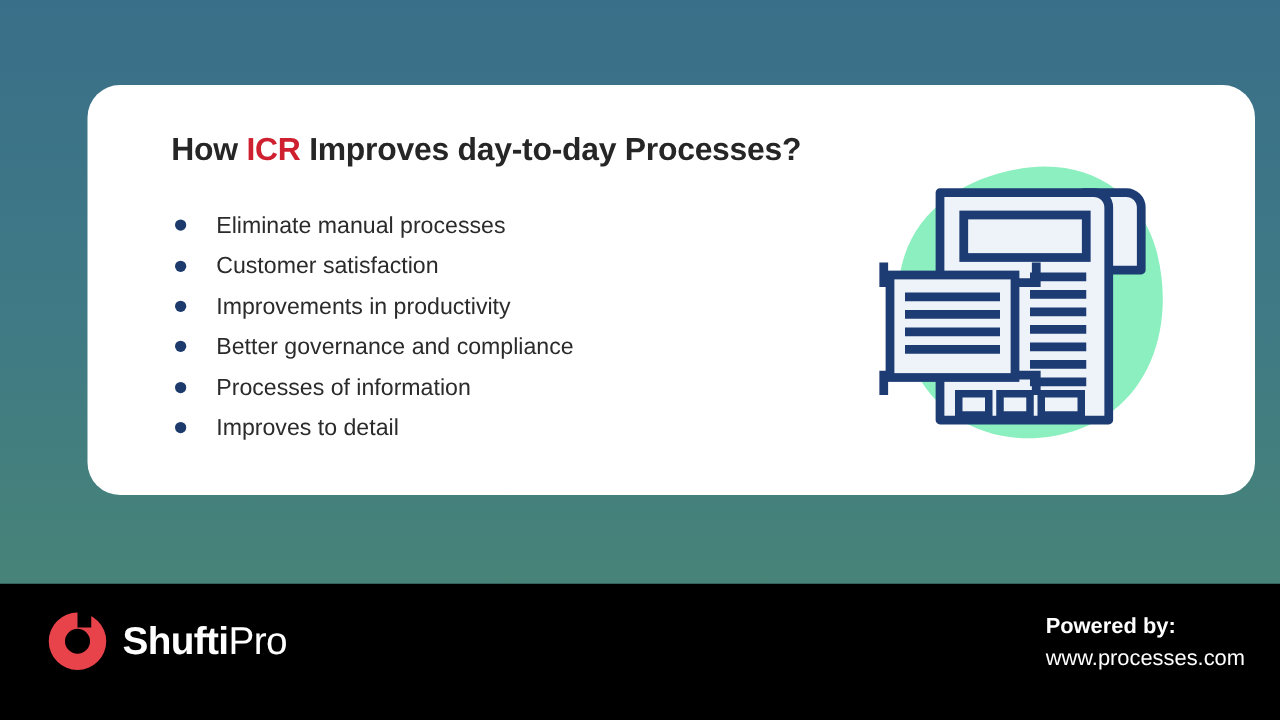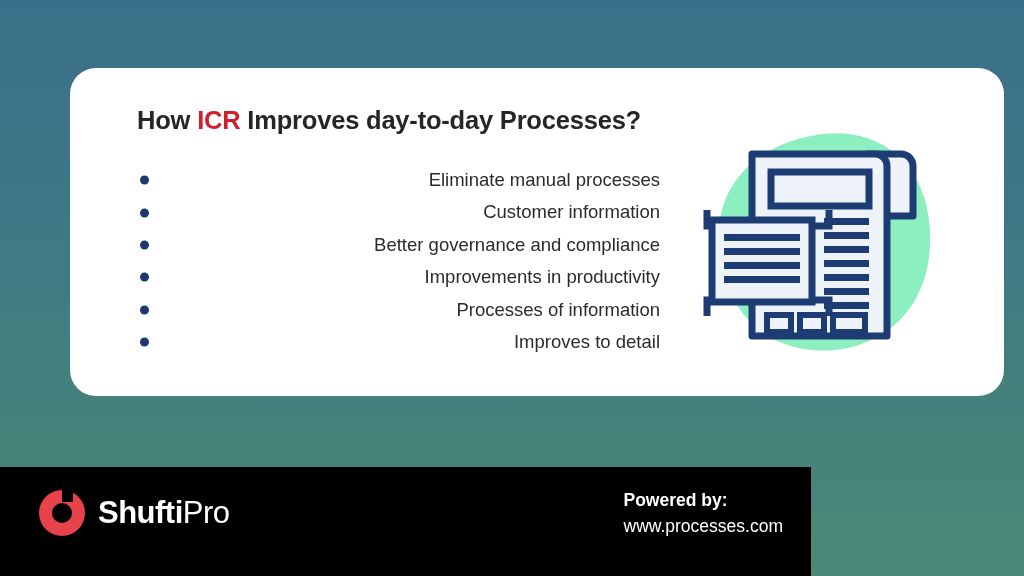--- a/index.html
+++ b/index.html
@@ -56,21 +56,20 @@
     width: 520px;
   }
   #bullet-list li {
     position: relative;
     padding-left: 33px;
     height: 32.4px;
     line-height: 32.4px;
     font-size: 18.5px;
     color: #2b2b2b;
     white-space: nowrap;
-    text-align: right;
   }
   #bullet-list li .dot {
     position: absolute;
     left: 0;
     top: 50%;
     transform: translateY(-50%);
     width: 9px;
     height: 9px;
     border-radius: 50%;
     background: #1c3a6b;
@@ -88,21 +87,21 @@
     display: block;
     width: 250px;
     height: 240px;
   }
 
   
   #footer {
     position: absolute;
     left: 0;
     top: 467px;
-    width: 811px;
+    width: 1024px;
     height: 109px;
     background: #000000;
   }
 
   #logo {
     position: absolute;
     left: 38px;
     top: 22px;
     display: flex;
     align-items: center;
@@ -150,29 +149,29 @@
 
     <div id="card-title"><span>How </span><span class="accent">ICR</span><span> Improves day-to-day Processes?</span></div>
 
     <ul id="bullet-list">
       <li>
         <span class="dot"></span>
         <span>Eliminate manual processes</span>
       </li>
       <li>
         <span class="dot"></span>
-        <span>Customer information</span>
+        <span>Customer satisfaction</span>
+      </li>
+      <li>
+        <span class="dot"></span>
+        <span>Improvements in productivity</span>
       </li>
       <li>
         <span class="dot"></span>
         <span>Better governance and compliance</span>
-      </li>
-      <li>
-        <span class="dot"></span>
-        <span>Improvements in productivity</span>
       </li>
       <li>
         <span class="dot"></span>
         <span>Processes of information</span>
       </li>
       <li>
         <span class="dot"></span>
         <span>Improves to detail</span>
       </li>
     </ul>

